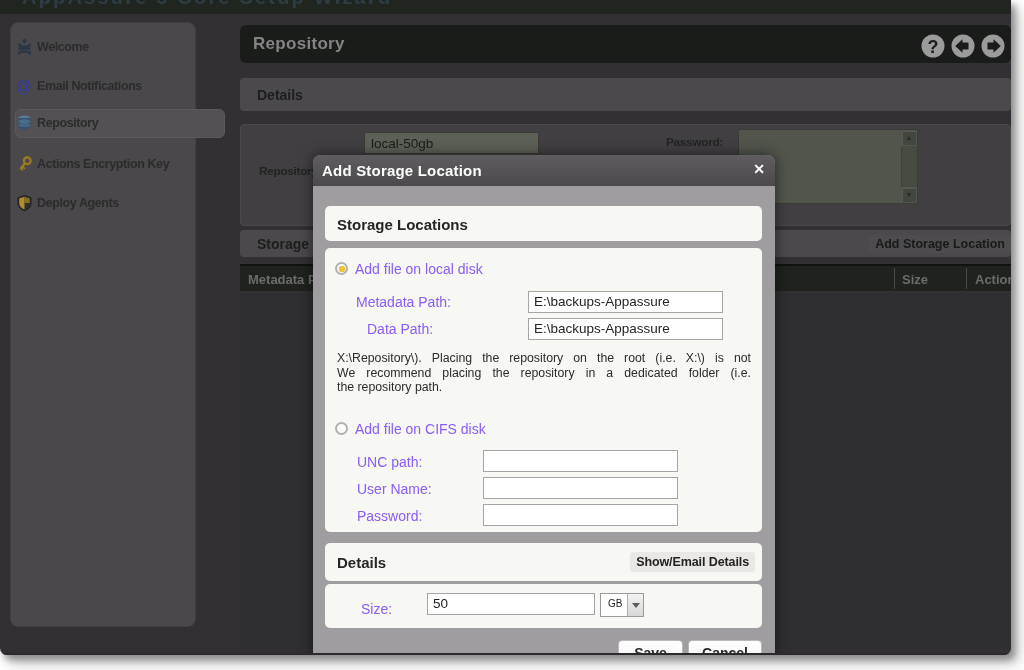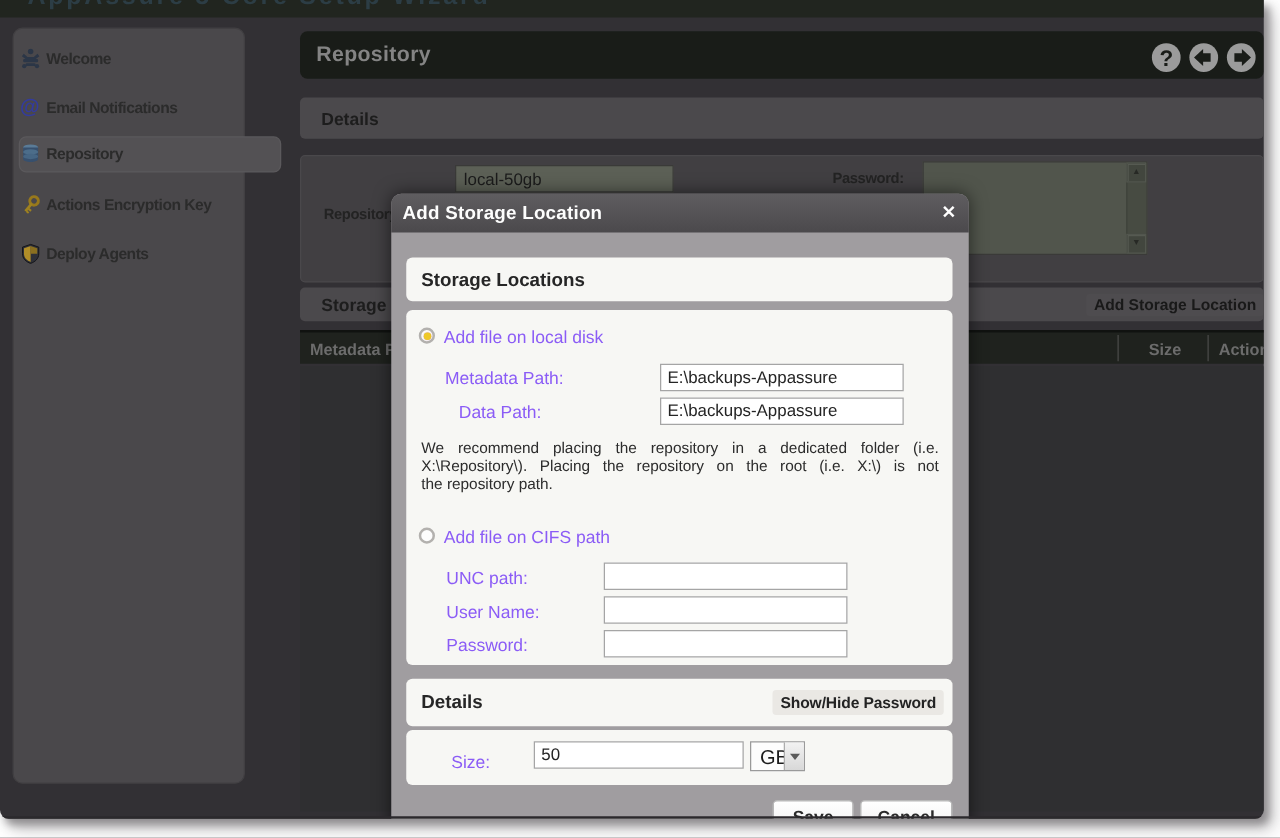--- a/index.html
+++ b/index.html
@@ -69,21 +69,21 @@
   font-size:13.5px; color:#242424; padding:2px 0 0 5px; height:22px; }
 #para { position:absolute; left:12px; top:103px; width:414px; font-size:12.3px;
   color:#2c2c2c; line-height:14.6px; }
 #para .j { text-align:justify; text-align-last:justify; }
 #detbar { top:388px; height:38px; }
 #shd { position:absolute; right:7px; top:50%; transform:translateY(-50%);
   font-size:12.5px; font-weight:bold; color:#232323; letter-spacing:-.1px; background:#eae8e4; padding:3px 6px; border-radius:3px; }
 #sizepanel { top:429px; height:44px; }
 #sizeinput { left:102px; top:9px; width:168px; }
 #gbbox { position:absolute; left:275px; top:9px; width:44px; height:24px; background:#fdfdfd; border:1px solid #9a9a9a; }
-#gbbox .g { position:absolute; left:7px; top:4px; font-size:16px; color:#1c1c1c;text-align:center; }
+#gbbox .g { position:absolute; left:7px; top:4px; font-size:10px; color:#1c1c1c;text-align:center; }
 #gbbox .ab { position:absolute; right:0; top:0; width:16px; height:22px;
   background:linear-gradient(#f2f2f2,#d8d8d8); border-left:1px solid #adadad; }
 #gbbox .ab::after { content:""; position:absolute; left:4px; top:9px;
   border-left:4px solid transparent; border-right:4px solid transparent; border-top:5px solid #5a5a5a; }
 .btn { position:absolute; top:485px; height:40px; background:linear-gradient(#ffffff,#e9e9e9);
   border:1px solid #b9b9b9; border-radius:4px; font-size:14px; font-weight:bold; color:#2a2a2a;
   text-align:center; padding-top:4px; }
 #savebtn { left:305px; width:65px; }
 #cancelbtn { left:375px; width:74px; }
 #bottomedge { position:absolute; left:0; top:652.5px; width:1011px; height:2.5px;
@@ -175,21 +175,21 @@
   </div>
 
   <div class="graybar" id="storagebar">
       <div class="t">Storage Locations</div>
     <div id="addstor">Add Storage Location</div>
   </div>
 
   <div id="tablehdr">
     <div class="c" style="left:8px;">Metadata Path</div>
     <div class="sep" style="left:654px;"></div>
-    <div class="c" style="left:679px;">Size</div>
+    <div class="c" style="left:662px;">Size</div>
     <div class="sep" style="left:726px;"></div>
     <div class="c" style="left:735px;">Actions</div>
   </div>
 
   <div id="tablebody"></div>
 
   <div id="modal">
     <div id="mtitle">
         <div class="t">Add Storage Location</div>
         <div class="x">✕</div>
@@ -198,36 +198,36 @@
         <div class="bt">Storage Locations</div>
       </div>
     <div class="wpanel" id="mainpanel">
       <div class="radio on" style="left:10px; top:14px;"></div>
       <div class="mlbl" style="left:30px; top:13px;">Add file on local disk</div>
       <div class="mlbl" style="left:31px; top:46px;text-align:center;">Metadata Path:</div>
       <div class="minput" style="left:203px; top:43px; width:195px;">E:\backups-Appassure</div>
       <div class="mlbl" style="left:42px; top:73px;">Data Path:</div>
       <div class="minput" style="left:203px; top:70px; width:195px;">E:\backups-Appassure</div>
       <div id="para">
+          <div class="j">X:\Repository\). Placing the repository on the root (i.e. X:\) is not</div>
           <div class="j">We recommend placing the repository in a dedicated folder (i.e.</div>
-          <div class="j">X:\Repository\). Placing the repository on the root (i.e. X:\) is not</div>
           <div>the repository path.</div>
         </div>
       <div class="radio" style="left:10px; top:174px;"></div>
-      <div class="mlbl" style="left:30px; top:173px;">Add file on CIFS path</div>
+      <div class="mlbl" style="left:30px; top:173px;">Add file on CIFS disk</div>
       <div class="mlbl" style="left:32px; top:206px;">UNC path:</div>
       <div class="minput" style="left:158px; top:202px; width:195px;"></div>
       <div class="mlbl" style="left:32px; top:233px;text-align:right;">User Name:</div>
       <div class="minput" style="left:158px; top:229px; width:195px;"></div>
       <div class="mlbl" style="left:32px; top:260px;">Password:</div>
       <div class="minput" style="left:158px; top:256px; width:195px;"></div>
     </div>
     <div class="wpanel" id="detbar">
         <div class="bt">Details</div>
-        <div id="shd">Show/Hide Password</div>
+        <div id="shd">Show/Email Details</div>
       </div>
     <div class="wpanel" id="sizepanel">
       <div class="mlbl" style="left:36px; top:17px;text-align:right;">Size:</div>
       <div class="minput" id="sizeinput">50</div>
       <div id="gbbox">
           <div class="g">GB</div>
           <div class="ab"></div>
         </div>
     </div>
     <div class="btn" id="savebtn">Save</div>

